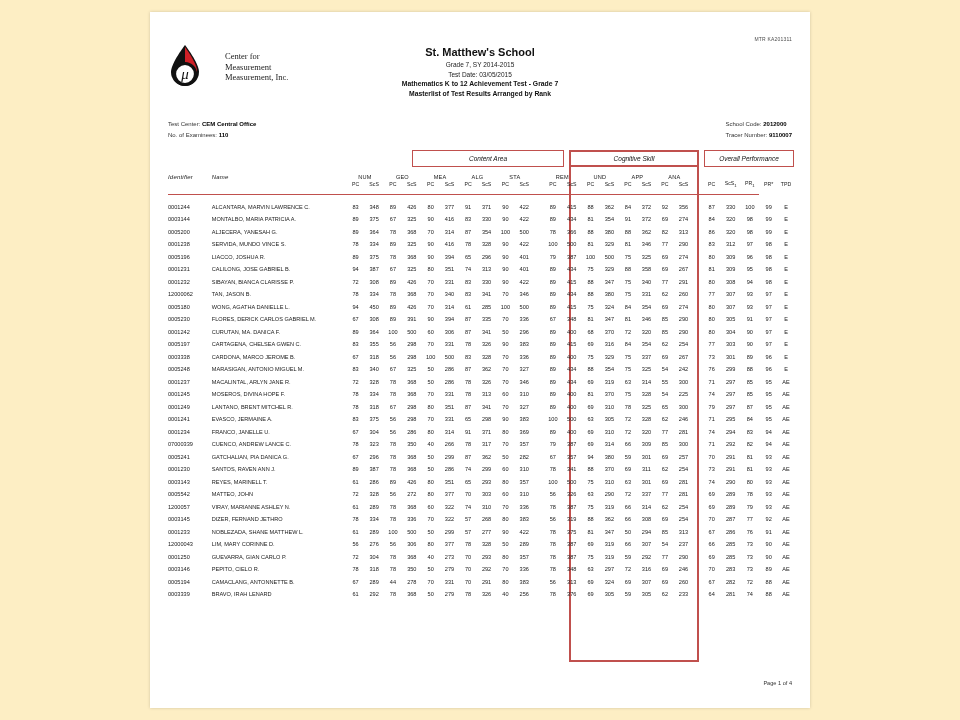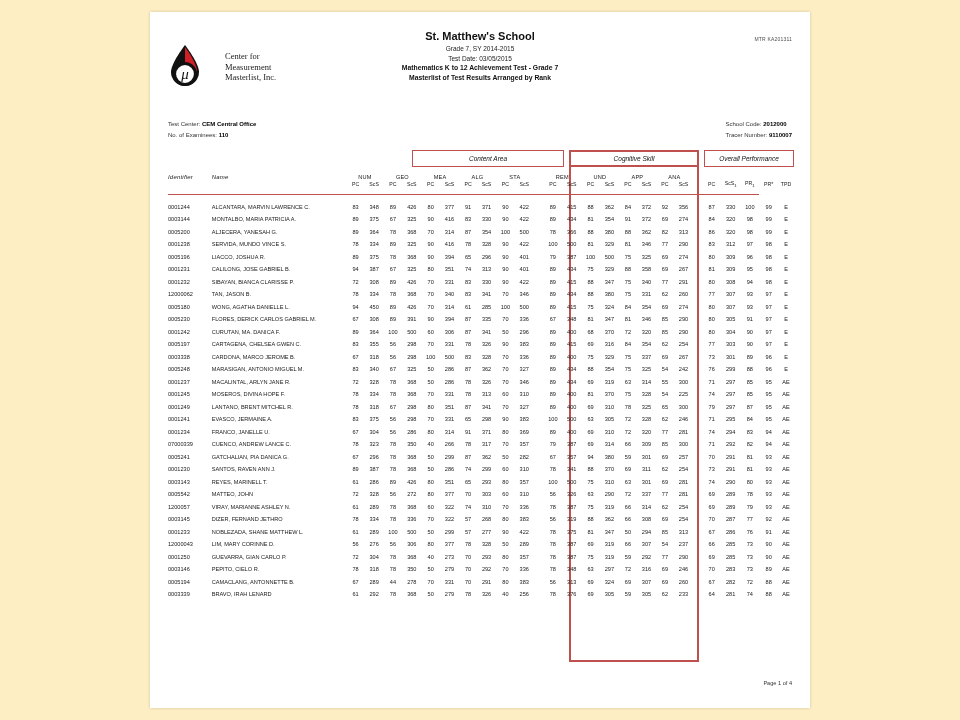--- a/index.html
+++ b/index.html
@@ -52,21 +52,21 @@
     font-size: 8.5px;
     line-height: 10.5px;
     color: #1a1a1a;
     white-space: nowrap;
   }
   
   .title-block {
     position: absolute;
     left: 0;
     right: 0;
-    top: 18px;
+    top: 34px;
     text-align: center;
   }
   .title-block .school {
     font-size: 11px;
     font-weight: bold;
     color: #111;
     margin-bottom: 3px;
   }
   .title-block .sub {
     font-size: 6.5px;
@@ -209,21 +209,21 @@
         <path d="M17 1 C17 1 31 19 31 28 A14 14 0 0 1 3 28 C3 19 17 1 17 1 Z" fill="#111111"></path>
         <path d="M17 3 C17 3 29 19 29 27 A12 12 0 0 1 17 39 Z" fill="#cf2027"></path>
         <ellipse cx="17" cy="30" rx="10.5" ry="10.5" fill="#ffffff"></ellipse>
         <ellipse cx="17" cy="30" rx="10.5" ry="10.5" fill="none" stroke="#111111" stroke-width="3.2"></ellipse>
         <text x="17" y="35" text-anchor="middle" font-family="Liberation Serif, serif" font-size="15" font-style="italic" fill="#111111">μ</text>
       </svg>
     </div>
     <div class="logo-text">
       <div>Center for</div>
       <div>Measurement</div>
-      <div>Masterlist, Inc.</div>
+      <div>Measurement, Inc.</div>
     </div>
   </div>
 
   <div class="title-block">
     <div class="school">St. Matthew's School</div>
     <div class="sub">Grade 7, SY 2014-2015</div>
     <div class="sub">Test Date: 03/05/2015</div>
     <div class="sub-b">Mathematics K to 12 Achievement Test - Grade 7</div>
     <div class="sub-b">Masterlist of Test Results Arranged by Rank</div>
   </div>

